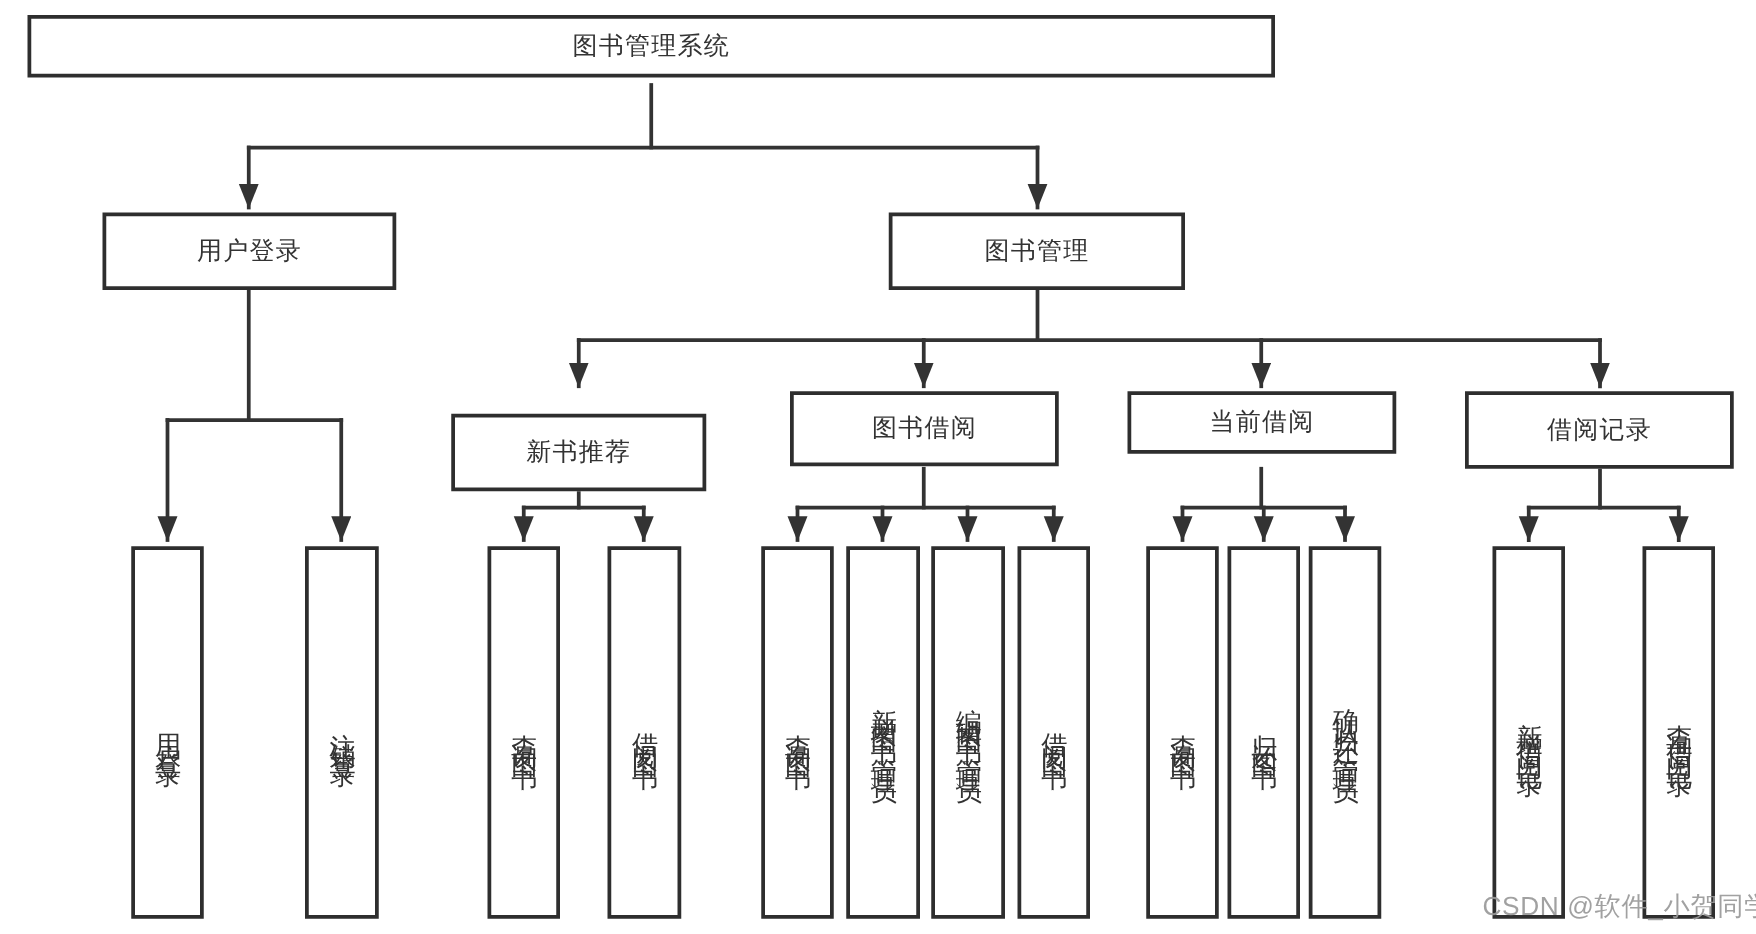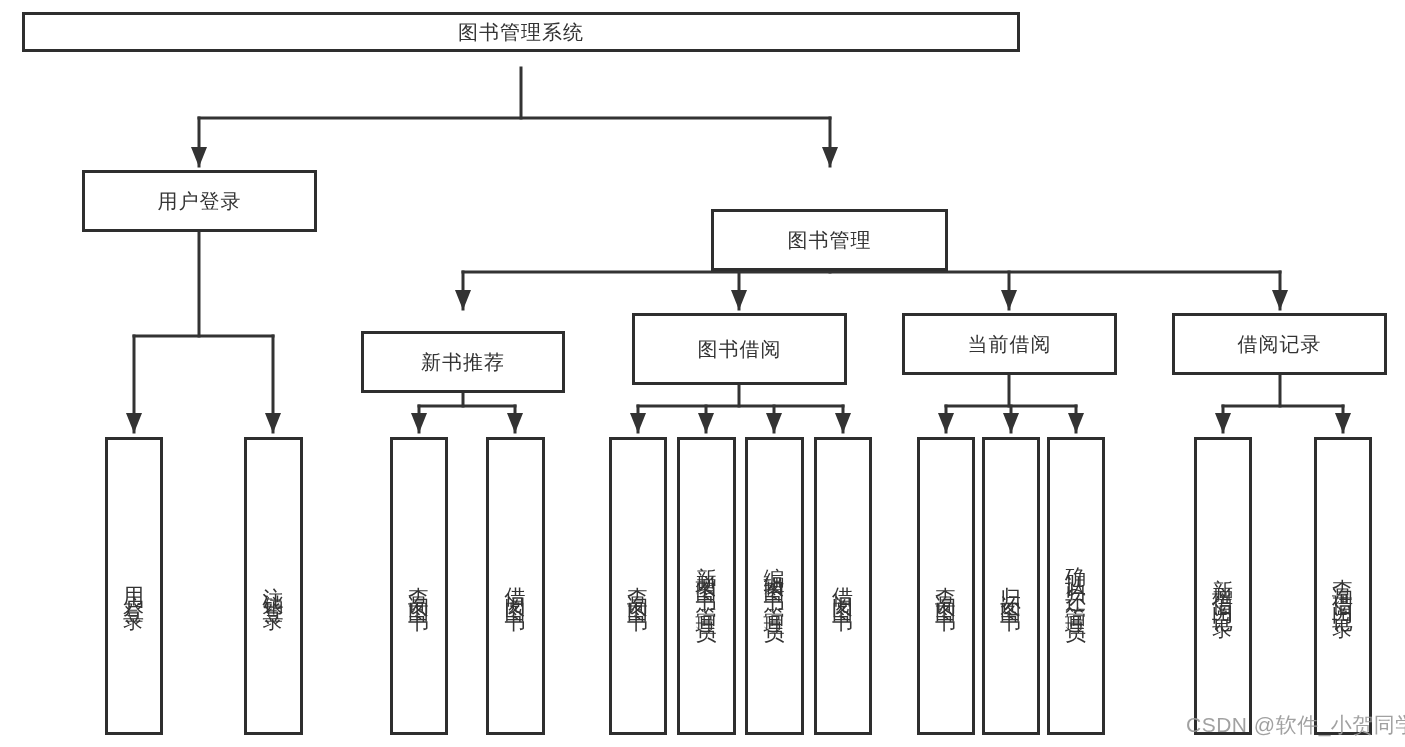--- a/index.html
+++ b/index.html
@@ -99,28 +99,28 @@
       <path d="M1011 406 L1011 432" marker-end="url(#arrow)"></path>
       <path d="M1076 406 L1076 432" marker-end="url(#arrow)"></path>
 
       <path d="M1280 375 L1280 406"></path>
       <path d="M1223 406 L1343 406"></path>
       <path d="M1223 406 L1223 432" marker-end="url(#arrow)"></path>
       <path d="M1343 406 L1343 432" marker-end="url(#arrow)"></path>
     </g>
   </svg>
 
-  <div class="node" style="left:22px; top:12px; width:998px; height:40px;">图书管理系统</div>
+  <div class="node" style="left:22px; top:12px; width:998px; height:50px;">图书管理系统</div>
 
   <div class="node" style="left:82px; top:170px; width:235px; height:62px;">用户登录</div>
-  <div class="node" style="left:711px; top:170px; width:237px; height:62px;margin-top:39px;">图书管理</div>
+  <div class="node" style="left:711px; top:170px; width:237px; height:62px;">图书管理</div>
 
   <div class="node" style="left:361px; top:313px; width:204px; height:62px;margin-top:18px;">新书推荐</div>
-  <div class="node" style="left:632px; top:313px; width:215px; height:72px;">图书借阅</div>
-  <div class="node" style="left:902px; top:313px; width:215px; height:62px;">当前借阅</div>
+  <div class="node" style="left:632px; top:313px; width:215px; height:60px;">图书借阅</div>
+  <div class="node" style="left:902px; top:313px; width:215px; height:50px;">当前借阅</div>
   <div class="node" style="left:1172px; top:313px; width:215px; height:62px;">借阅记录</div>
 
   <div class="node v" style="left:105px; top:437px; width:58px; height:298px;">用户登录</div>
   <div class="node v" style="left:244px; top:437px; width:59px; height:298px;">注销登录</div>
 
   <div class="node v" style="left:390px; top:437px; width:58px; height:298px;">查询图书</div>
   <div class="node v" style="left:486px; top:437px; width:59px; height:298px;">借阅图书</div>
 
   <div class="node v" style="left:609px; top:437px; width:58px; height:298px;">查询图书</div>
   <div class="node v" style="left:677px; top:437px; width:59px; height:298px;">新增图书（管理员）</div>

